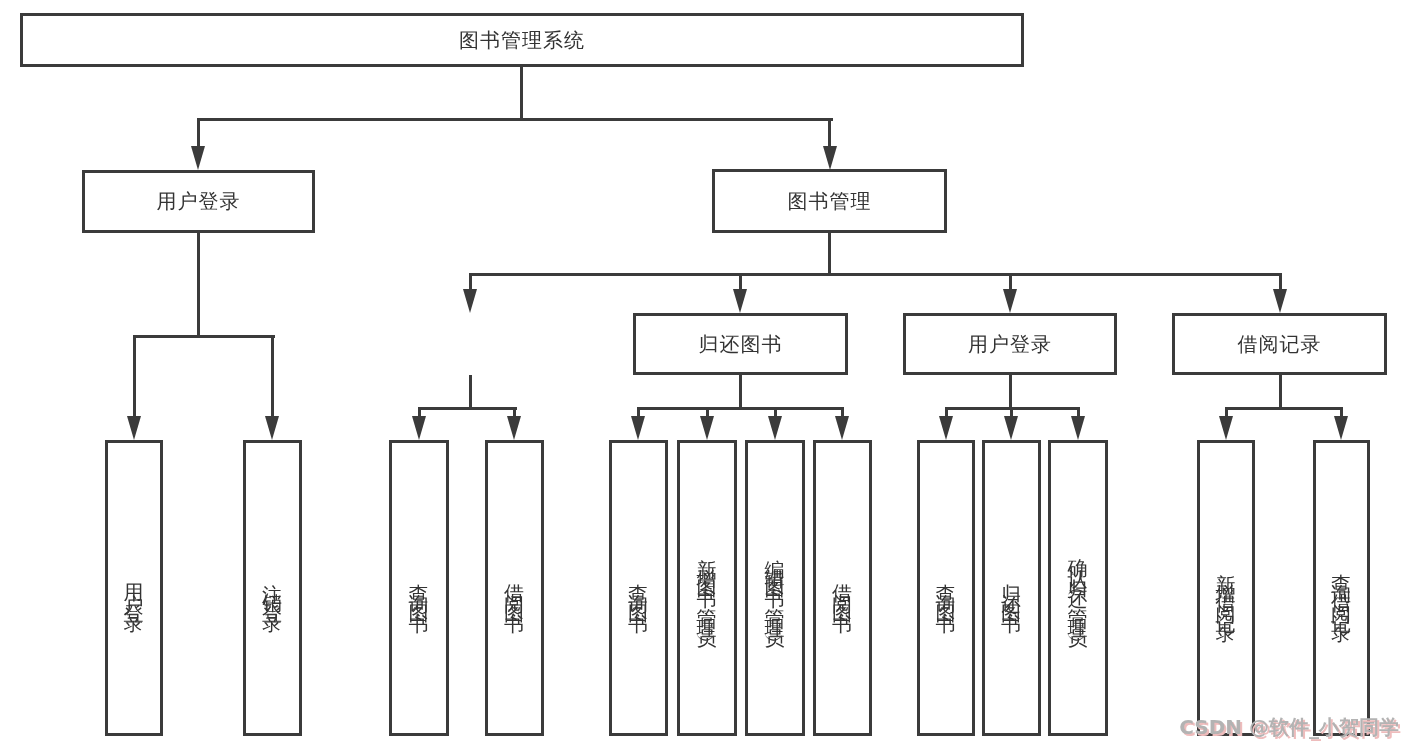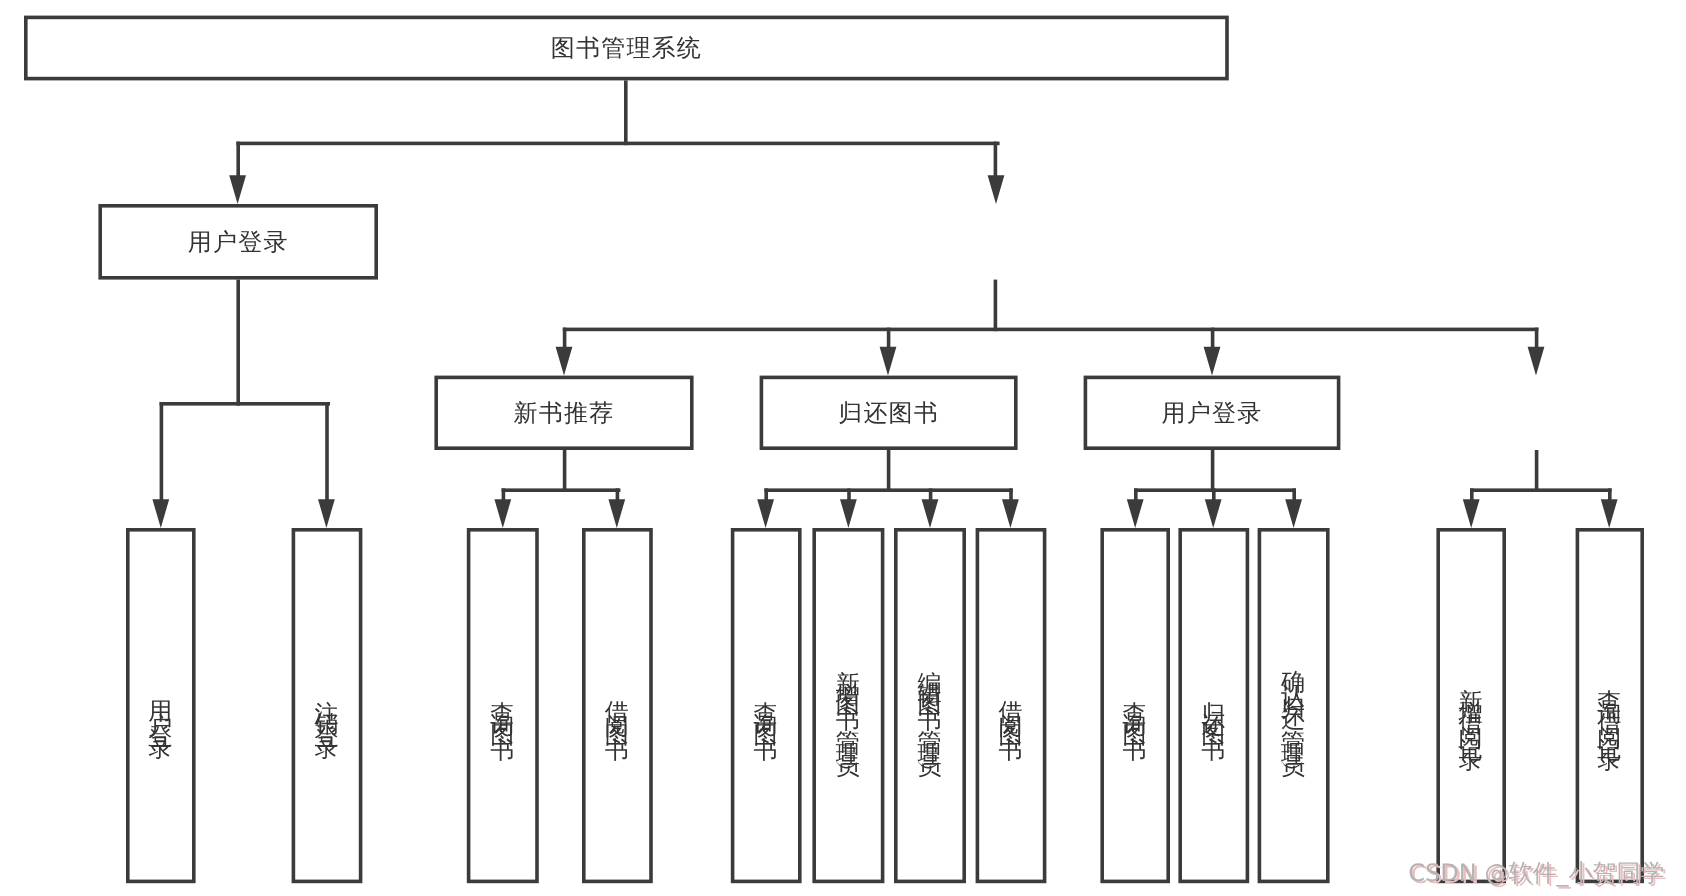--- a/index.html
+++ b/index.html
@@ -27,39 +27,41 @@
     line-height:1;
   }
   .line{position:absolute;background:var(--line,#3b3b3b);}
   .arrow{
     position:absolute;width:0;height:0;
     border-left:7px solid transparent;
     border-right:7px solid transparent;
     border-top:24px solid var(--line,#3b3b3b);
   }
   .watermark{
-    position:absolute;right:18px;bottom:6px;
+    position:absolute;right:6px;bottom:6px;
     font-size:20px;
     color:var(--wm,#b3b3b3);
     text-shadow:2px 2px 0 var(--wmshadow,#eebcbc);
     white-space:nowrap;
+    font-weight:bold;
   }
 </style>
 </head>
 <body>
 
 <div class="stage">
 
   <div class="node h" style="left:20px;top:13px;width:1004px;height:54px;">图书管理系统</div>
 
   <div class="node h" style="left:82px;top:170px;width:233px;height:63px;">用户登录</div>
+  <div class="node h" style="left:712px;top:169px;width:235px;height:64px;">图书管理</div>
 
-  <div class="node h" style="left:362px;top:313px;width:216px;height:62px;">新书推荐</div>
   <div class="node h" style="left:633px;top:313px;width:215px;height:62px;">归还图书</div>
   <div class="node h" style="left:903px;top:313px;width:214px;height:62px;">用户登录</div>
+  <div class="node h" style="left:1172px;top:313px;width:215px;height:62px;">借阅记录</div>
 
   <div class="node v" style="left:105px;top:440px;width:58px;height:296px;">用户登录</div>
   <div class="node v" style="left:243px;top:440px;width:59px;height:296px;">注销登录</div>
 
   <div class="node v" style="left:389px;top:440px;width:60px;height:296px;">查询图书</div>
   <div class="node v" style="left:485px;top:440px;width:59px;height:296px;">借阅图书</div>
 
   <div class="node v" style="left:609px;top:440px;width:59px;height:296px;">查询图书</div>
   <div class="node v" style="left:677px;top:440px;width:60px;height:296px;">新增图书（管理员）</div>
   <div class="node v" style="left:745px;top:440px;width:60px;height:296px;">编辑图书（管理员）</div>

